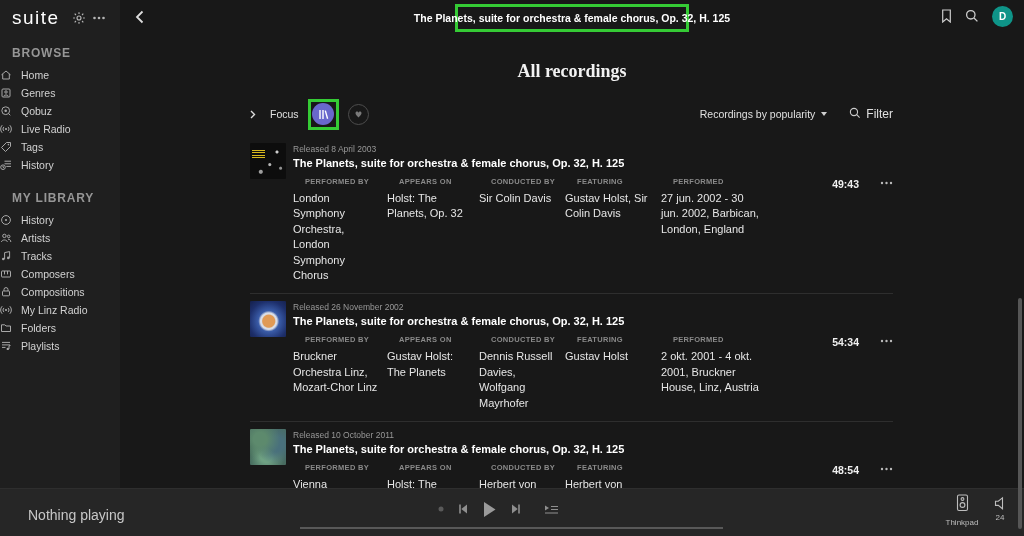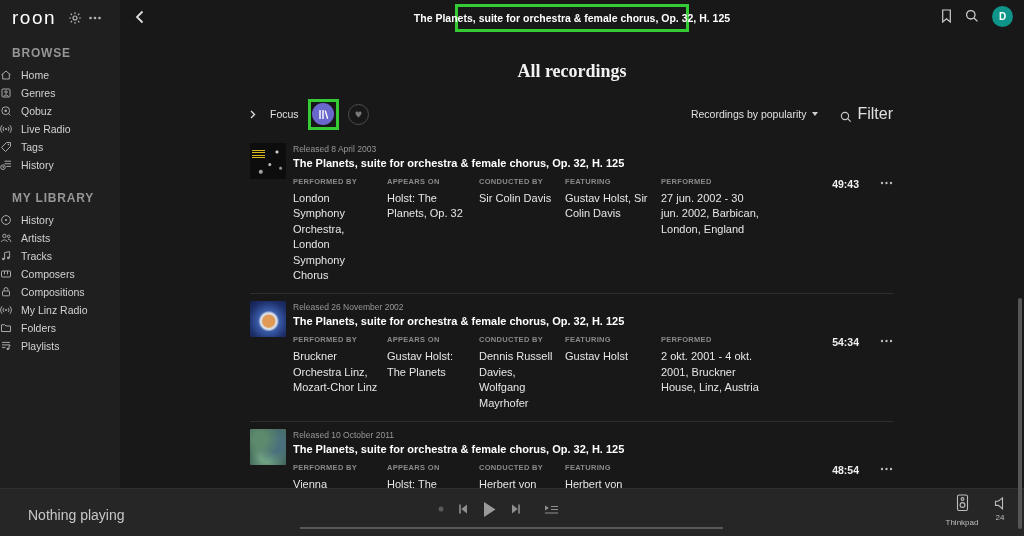--- a/index.html
+++ b/index.html
@@ -31,21 +31,21 @@
   
   .heading{position:absolute;left:120px;width:904px;top:61px;text-align:center;font-family:"Liberation Serif",serif;font-size:18px;font-weight:600;color:#f2f2f2;}
   .toolbar{position:absolute;left:250px;top:98px;width:643px;height:32px;display:flex;align-items:center;}
   .focus-btn{display:flex;align-items:center;gap:14px;font-size:10.5px;color:#e0e0e0;cursor:pointer;}
   .focus-highlight{margin-left:9px;width:31px;height:31px;border:3px solid var(--highlight-green);display:flex;align-items:center;justify-content:center;}
   .lib-filter-btn{width:22px;height:22px;border-radius:50%;background:var(--focus-accent-purple);display:flex;align-items:center;justify-content:center;cursor:pointer;}
   .heart-btn{margin-left:9px;width:21px;height:21px;border-radius:50%;border:1px solid #4d4d4d;display:flex;align-items:center;justify-content:center;cursor:pointer;}
   .toolbar-spacer{flex:1;}
   .sort-btn{display:flex;align-items:center;gap:6px;font-size:10.5px;color:#e0e0e0;cursor:pointer;}
   .caret{width:0;height:0;border-left:3.5px solid transparent;border-right:3.5px solid transparent;border-top:4px solid #cfcfcf;}
-  .filter-btn{display:flex;align-items:flex-end;gap:5px;margin-left:22px;font-size:16px;color:#e0e0e0;cursor:pointer;}
+  .filter-btn{display:flex;align-items:flex-start;gap:5px;margin-left:22px;font-size:12px;color:#e0e0e0;cursor:pointer;}
 
   
   .table{position:absolute;left:250px;top:136px;width:643px;}
   .rec-row{display:flex;gap:7px;padding:7px 0 10px;border-bottom:1px solid #2e2e2e;}
   .art{width:36px;height:36px;flex:none;cursor:pointer;position:relative;overflow:hidden;border-radius:1px;}
   .art-1{background:#0d0d0d;}
   .art-1::before{content:"";position:absolute;left:2px;top:7px;width:13px;height:9px;
     background:repeating-linear-gradient(#d8b81e 0 1px,transparent 1px 2.5px);}
   .art-1::after{content:"";position:absolute;inset:0;
     background:radial-gradient(circle at 75% 25%,rgba(255,255,255,.8) 0 1px,transparent 2px),
@@ -60,21 +60,21 @@
   .row-main{flex:1;min-width:0;padding-top:1px;}
   .released{font-size:8.5px;color:#989898;}
   .rec-title{font-size:11px;font-weight:700;color:#fff;margin:3px 0 8px;cursor:pointer;}
   .cols{display:flex;align-items:flex-start;}
   .col{margin-right:7px;}
   .col.c1{width:87px;}
   .col.c2{width:85px;}
   .col.c3{width:79px;}
   .col.c4{width:89px;}
   .col.c5{width:103px;margin-right:0;}
-  .col-label{font-size:7.5px;color:#8a8a8a;letter-spacing:.3px;font-weight:600;margin-bottom:5px;}
+  .col-label{font-size:7.5px;color:#8a8a8a;letter-spacing:.3px;font-weight:600;margin-bottom:5px;margin-left:12px;}
   .col-value{font-size:11px;line-height:1.4;color:#e6e6e6;}
   .row-duration{margin-left:auto;font-size:10.5px;font-weight:600;color:#f0f0f0;padding-top:1px;}
   .menu-btn{margin-left:18px;width:16px;display:flex;justify-content:flex-end;padding-top:4px;cursor:pointer;}
 
   
   .footer{position:absolute;left:0;top:488px;width:1024px;height:48px;background:#262626;border-top:1px solid #2e2e2e;}
   .now-playing{position:absolute;left:28px;top:18px;font-size:14px;color:#c8c8c8;}
   .controls{position:absolute;left:438px;top:9px;display:flex;align-items:center;gap:13px;height:22px;}
   .ctrl{display:flex;align-items:center;justify-content:center;cursor:pointer;}
   .progress{position:absolute;left:300px;top:38px;width:423px;height:2px;background:#585858;cursor:pointer;}
@@ -85,21 +85,21 @@
   .scroll-thumb{position:absolute;left:1018px;top:298px;width:4px;height:231px;background:#565656;border-radius:2px;cursor:pointer;}
   svg{display:block;}
 </style>
 </head>
 <body>
 
 <div class="page">
 
   <div class="sidebar">
     <div class="logo-row">
-      <div class="logo">roon</div>
+      <div class="logo">suite</div>
       <span class="icon-btn">
         <svg width="14" height="14" viewBox="0 0 24 24" fill="none" stroke="#b5b5b5" stroke-width="2">
           <circle cx="12" cy="12" r="3.4"></circle>
           <path d="M12 2v3M12 19v3M2 12h3M19 12h3M4.6 4.6l2.2 2.2M17.2 17.2l2.2 2.2M19.4 4.6l-2.2 2.2M6.8 17.2l-2.2 2.2"></path>
         </svg>
       </span>
       <span class="icon-btn">
         <svg width="14" height="14" viewBox="0 0 14 14" fill="#b5b5b5">
           <circle cx="2.5" cy="7" r="1.3"></circle>
             <circle cx="7" cy="7" r="1.3"></circle>

